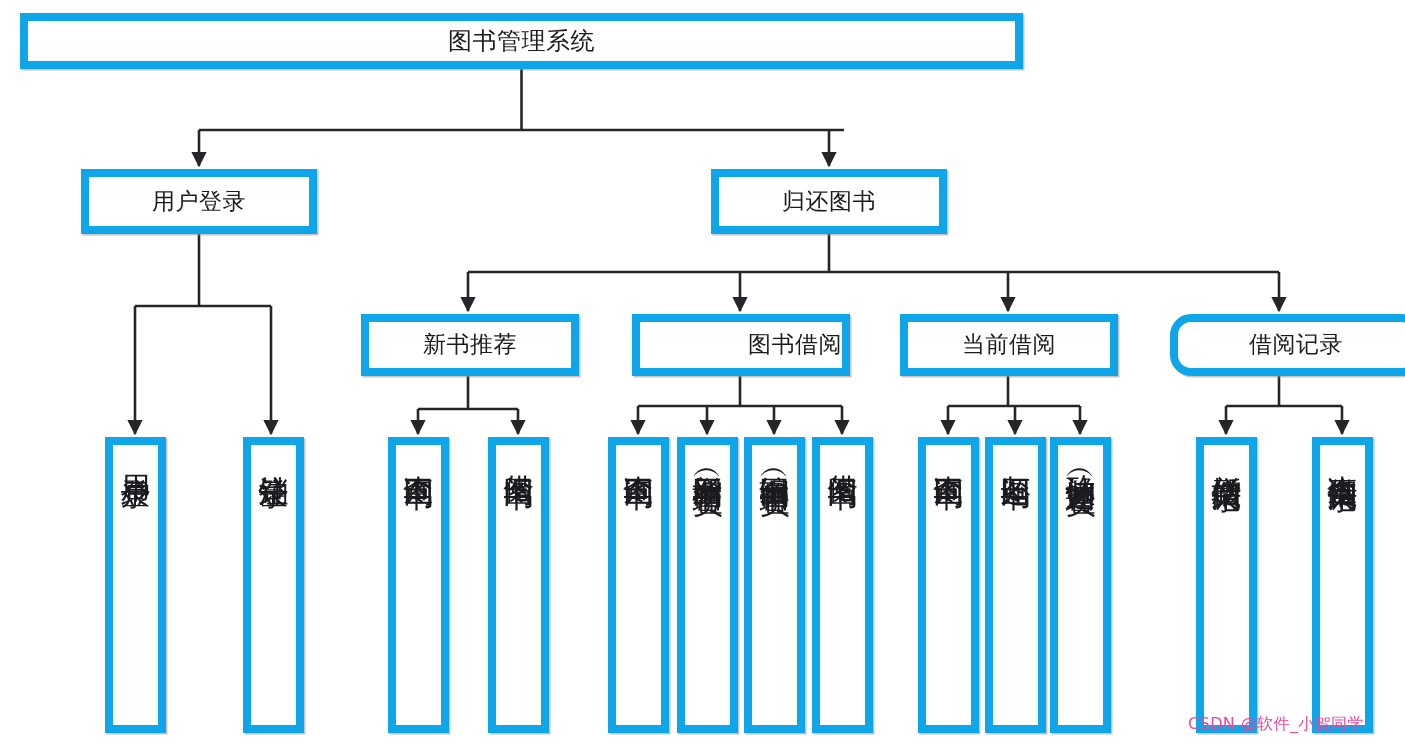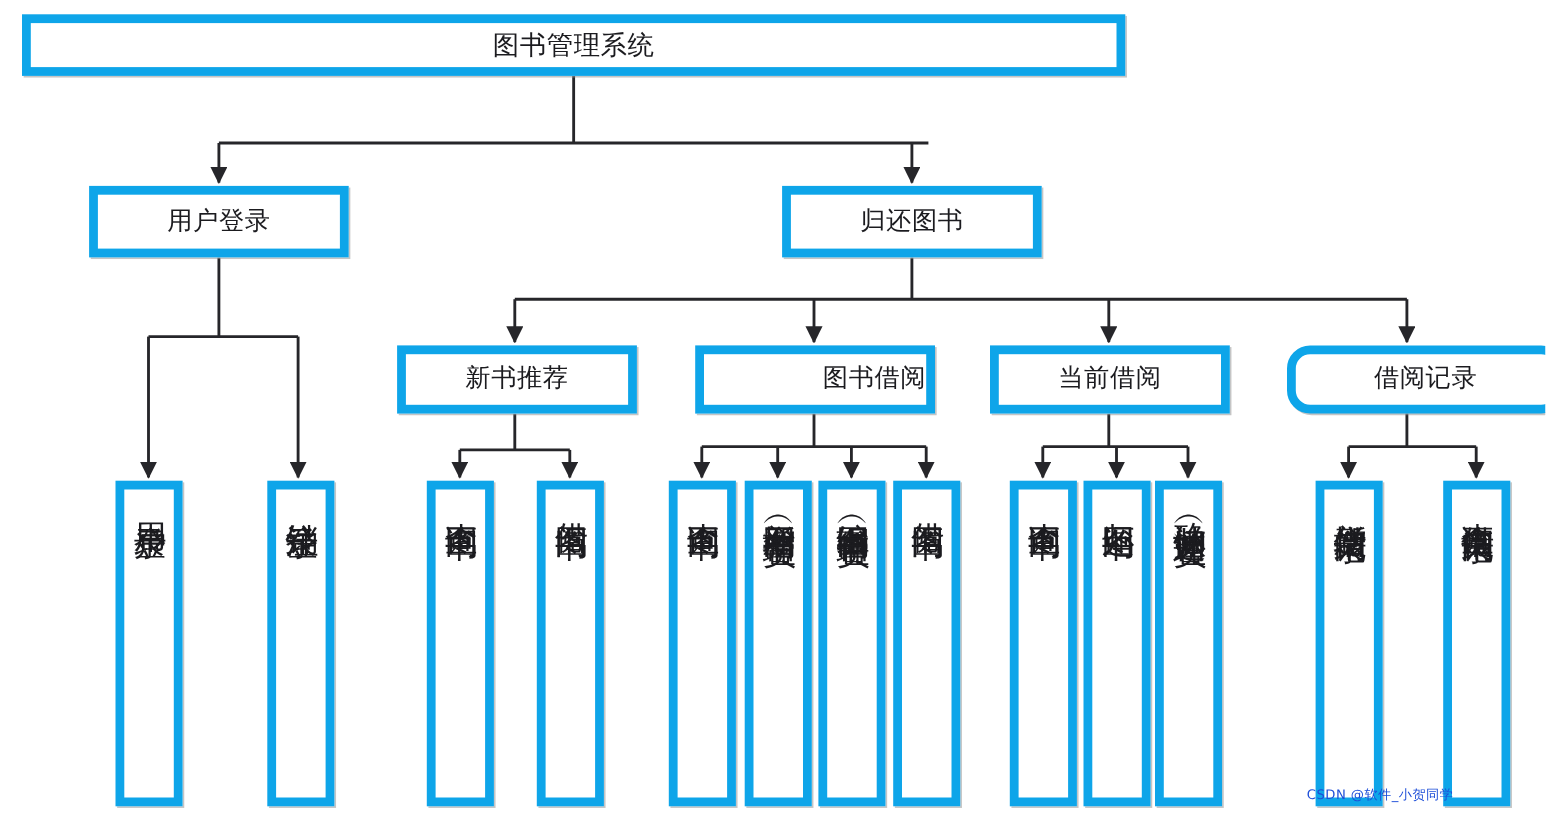--- a/index.html
+++ b/index.html
@@ -61,22 +61,22 @@
     text-orientation: upright;
     font-size: 30px;
     letter-spacing: 2px;
     line-height: 1;
     transform: translateX(0);
   }
   #watermark {
     position: absolute;
     left: 1188px;
     top: 714px;
-    font-size: 12px;
-    color: #1d4ed8;
+    font-size: 16px;
+    color: #ec4899;
     white-space: nowrap;
     letter-spacing: 0.4px;
     font-family: "DejaVu Sans", "Liberation Sans", sans-serif;
   }
 </style>
 </head>
 <body>
 
 <div id="canvas">
 

